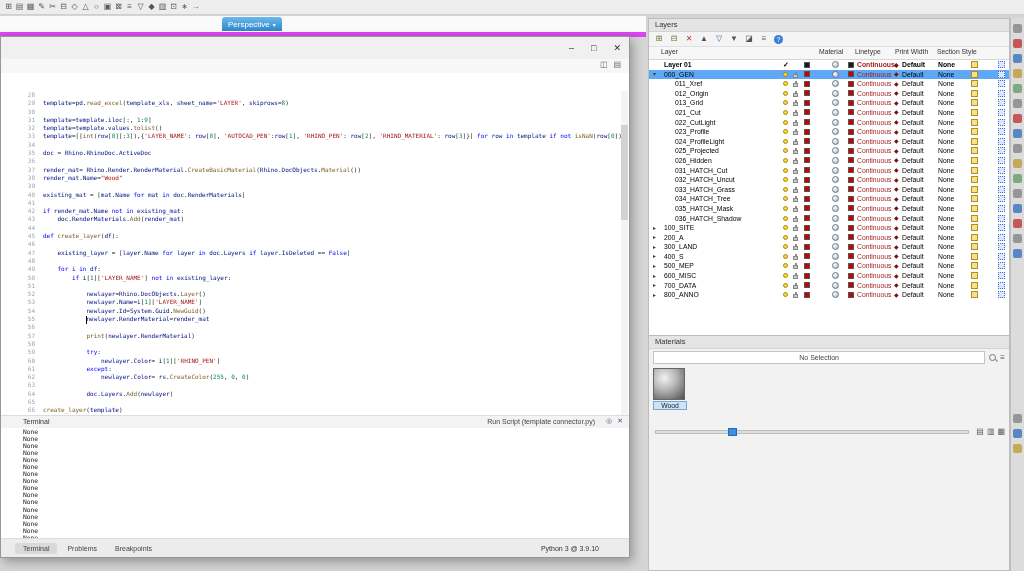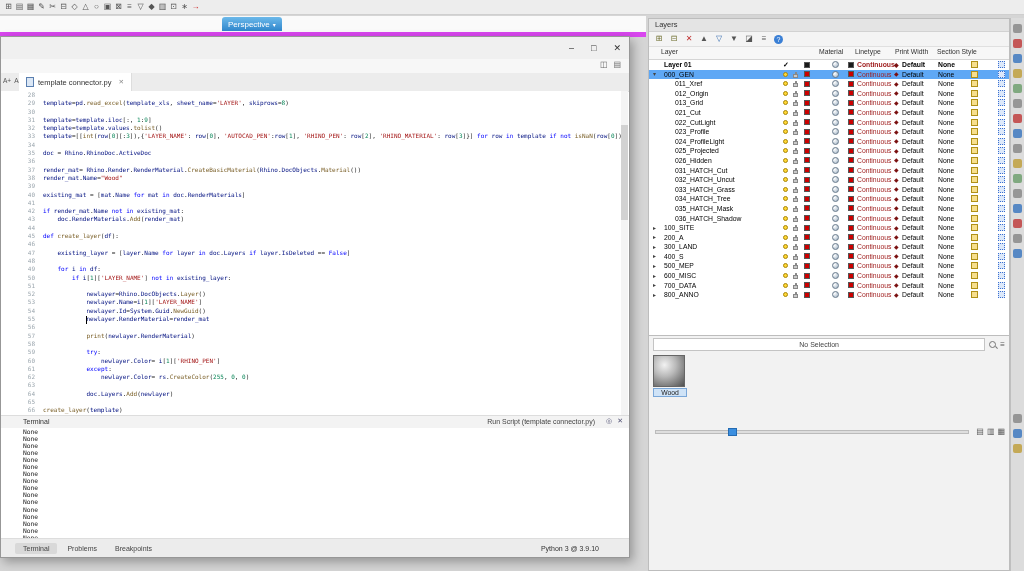--- a/index.html
+++ b/index.html
@@ -133,31 +133,20 @@
           <span>–</span>
           <span>□</span>
           <span>✕</span>
         </div>
     </div>
     <div class="subbar">
       <div class="sub-icons" id="editor-toolbar-icons">
           <span>◫</span>
           <span>▤</span>
         </div>
-    </div>
-    <div class="tabbar">
-      <div class="rail" id="rail-icons">
-          <span>A+</span>
-          <span>Aa</span>
-        </div>
-      <div class="tab-active">
-        <span class="file-icon"></span>
-        <span>template connector.py</span>
-        <span class="tab-close">✕</span>
-      </div>
     </div>
     <div id="code-lines">
         <div class="code-line"><span class="lnum">28</span><span class="lcontent"></span></div>
         <div class="code-line"><span class="lnum">29</span><span class="lcontent"><span class="tk-v">template</span><span class="tk-p">=</span><span class="tk-v">pd</span><span class="tk-p">.</span><span class="tk-f">read_excel</span><span class="tk-p">(</span><span class="tk-v">template_xls</span><span class="tk-p">,</span><span class="tk-p"> </span><span class="tk-v">sheet_name</span><span class="tk-p">=</span><span class="tk-s">'LAYER'</span><span class="tk-p">,</span><span class="tk-p"> </span><span class="tk-v">skiprows</span><span class="tk-p">=</span><span class="tk-n">8</span><span class="tk-p">)</span></span></div>
         <div class="code-line"><span class="lnum">30</span><span class="lcontent"></span></div>
         <div class="code-line"><span class="lnum">31</span><span class="lcontent"><span class="tk-v">template</span><span class="tk-p">=</span><span class="tk-v">template</span><span class="tk-p">.</span><span class="tk-v">iloc</span><span class="tk-p">[</span><span class="tk-p">:</span><span class="tk-p">,</span><span class="tk-p"> </span><span class="tk-n">1</span><span class="tk-p">:</span><span class="tk-n">9</span><span class="tk-p">]</span></span></div>
         <div class="code-line"><span class="lnum">32</span><span class="lcontent"><span class="tk-v">template</span><span class="tk-p">=</span><span class="tk-v">template</span><span class="tk-p">.</span><span class="tk-v">values</span><span class="tk-p">.</span><span class="tk-f">tolist</span><span class="tk-p">(</span><span class="tk-p">)</span></span></div>
         <div class="code-line"><span class="lnum">33</span><span class="lcontent"><span class="tk-v">template</span><span class="tk-p">=</span><span class="tk-p">[</span><span class="tk-p">[</span><span class="tk-f">int</span><span class="tk-p">(</span><span class="tk-v">row</span><span class="tk-p">[</span><span class="tk-n">0</span><span class="tk-p">]</span><span class="tk-p">[</span><span class="tk-p">:</span><span class="tk-n">3</span><span class="tk-p">]</span><span class="tk-p">)</span><span class="tk-p">,</span><span class="tk-p">{</span><span class="tk-s">'LAYER_NAME'</span><span class="tk-p">:</span><span class="tk-p"> </span><span class="tk-v">row</span><span class="tk-p">[</span><span class="tk-n">0</span><span class="tk-p">]</span><span class="tk-p">,</span><span class="tk-p"> </span><span class="tk-s">'AUTOCAD_PEN'</span><span class="tk-p">:</span><span class="tk-v">row</span><span class="tk-p">[</span><span class="tk-n">1</span><span class="tk-p">]</span><span class="tk-p">,</span><span class="tk-p"> </span><span class="tk-s">'RHINO_PEN'</span><span class="tk-p">:</span><span class="tk-p"> </span><span class="tk-v">row</span><span class="tk-p">[</span><span class="tk-n">2</span><span class="tk-p">]</span><span class="tk-p">,</span><span class="tk-p"> </span><span class="tk-s">'RHINO_MATERIAL'</span><span class="tk-p">:</span><span class="tk-p"> </span><span class="tk-v">row</span><span class="tk-p">[</span><span class="tk-n">3</span><span class="tk-p">]</span><span class="tk-p">}</span><span class="tk-p">]</span><span class="tk-p"> </span><span class="tk-k">for</span><span class="tk-p"> </span><span class="tk-v">row</span><span class="tk-p"> </span><span class="tk-k">in</span><span class="tk-p"> </span><span class="tk-v">template</span><span class="tk-p"> </span><span class="tk-k">if</span><span class="tk-p"> </span><span class="tk-k">not</span><span class="tk-p"> </span><span class="tk-f">isNaN</span><span class="tk-p">(</span><span class="tk-v">row</span><span class="tk-p">[</span><span class="tk-n">0</span><span class="tk-p">]</span><span class="tk-p">)</span></span></div>
         <div class="code-line"><span class="lnum">34</span><span class="lcontent"></span></div>
         <div class="code-line"><span class="lnum">35</span><span class="lcontent"><span class="tk-v">doc</span><span class="tk-p"> </span><span class="tk-p">=</span><span class="tk-p"> </span><span class="tk-v">Rhino</span><span class="tk-p">.</span><span class="tk-v">RhinoDoc</span><span class="tk-p">.</span><span class="tk-v">ActiveDoc</span></span></div>
@@ -609,20 +598,21 @@
             <span class="c-ltype" style="color: rgb(158, 26, 26);">Continuous</span>
             <span class="c-diamond">◆</span>
             <span class="c-pwidth">Default</span>
             <span class="c-section">None</span>
             <span class="c-icon1"></span>
             <span class="c-icon2"></span>
           </div>
         </div>
     </div>
     <div class="materials-section">
+      <div class="panel-title">Materials</div>
       <div class="mat-toolbar">
         <div class="mat-combo">
           <span>No Selection</span>
         </div>
         <span id="mat-toolbar-icons" style="display:flex;gap:4px;align-items:center;">
             <span class="mag"></span>
             <span class="mt-icon">≡</span>
           </span>
       </div>
       <div id="mat-thumbs">

